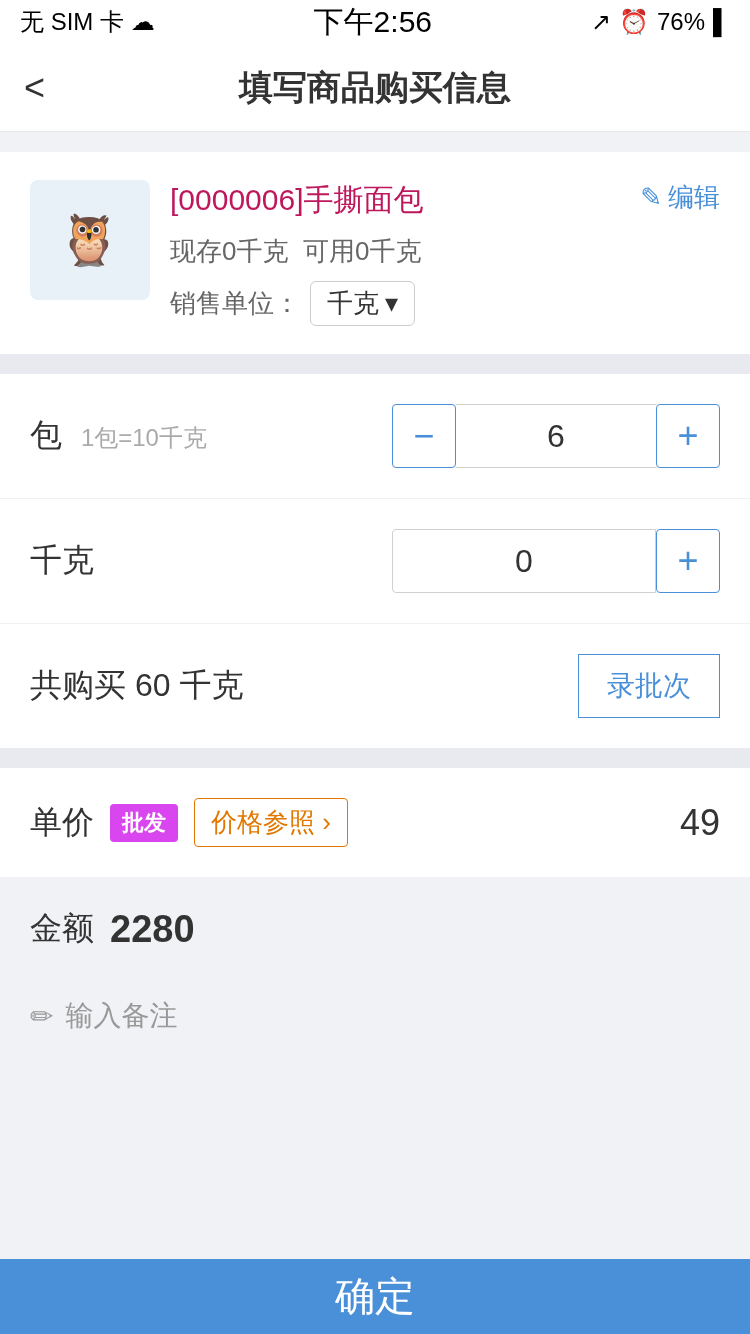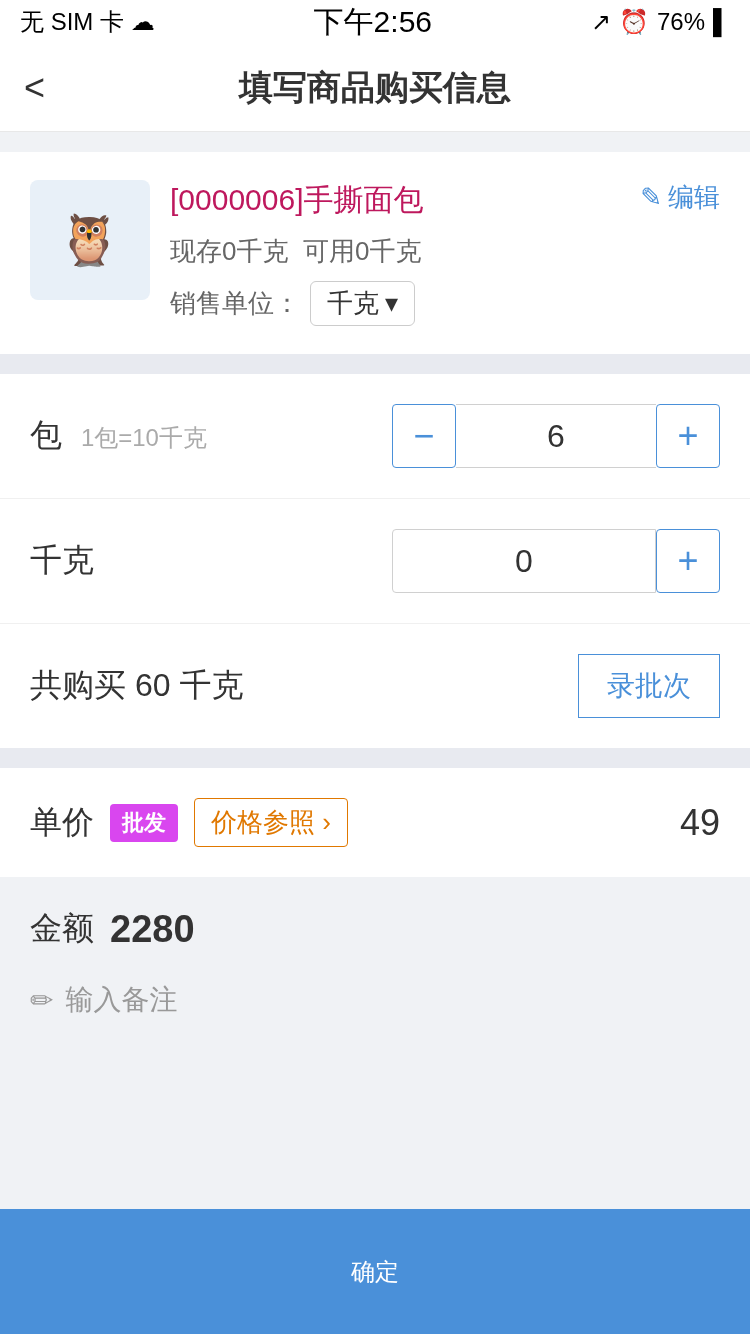--- a/index.html
+++ b/index.html
@@ -237,21 +237,21 @@
     .price-value {
       margin-left: auto;
       font-size: 36px;
       color: #333;
       font-weight: 500;
     }
     .amount-row {
       display: flex;
       align-items: center;
       gap: 16px;
-      margin-bottom: 20px;
+      margin-bottom: 36px;
     }
     .amount-label {
       font-size: 32px;
       color: #333;
     }
     .amount-value {
       font-size: 38px;
       color: #333;
       font-weight: 600;
     }
@@ -273,24 +273,24 @@
     
     .empty-space {
       background: #f0f2f5;
       flex: 1;
       min-height: 300px;
     }
 
     
     .confirm-btn {
       width: 750px;
-      height: 125px;
+      height: 75px;
       background: #4a90d9;
       color: #fff;
-      font-size: 24px;
+      font-size: 40px;
       font-weight: 500;
       display: flex;
       align-items: center;
       justify-content: center;
       cursor: pointer;
       position: fixed;
       bottom: 0;
       left: 0;
     }
 

